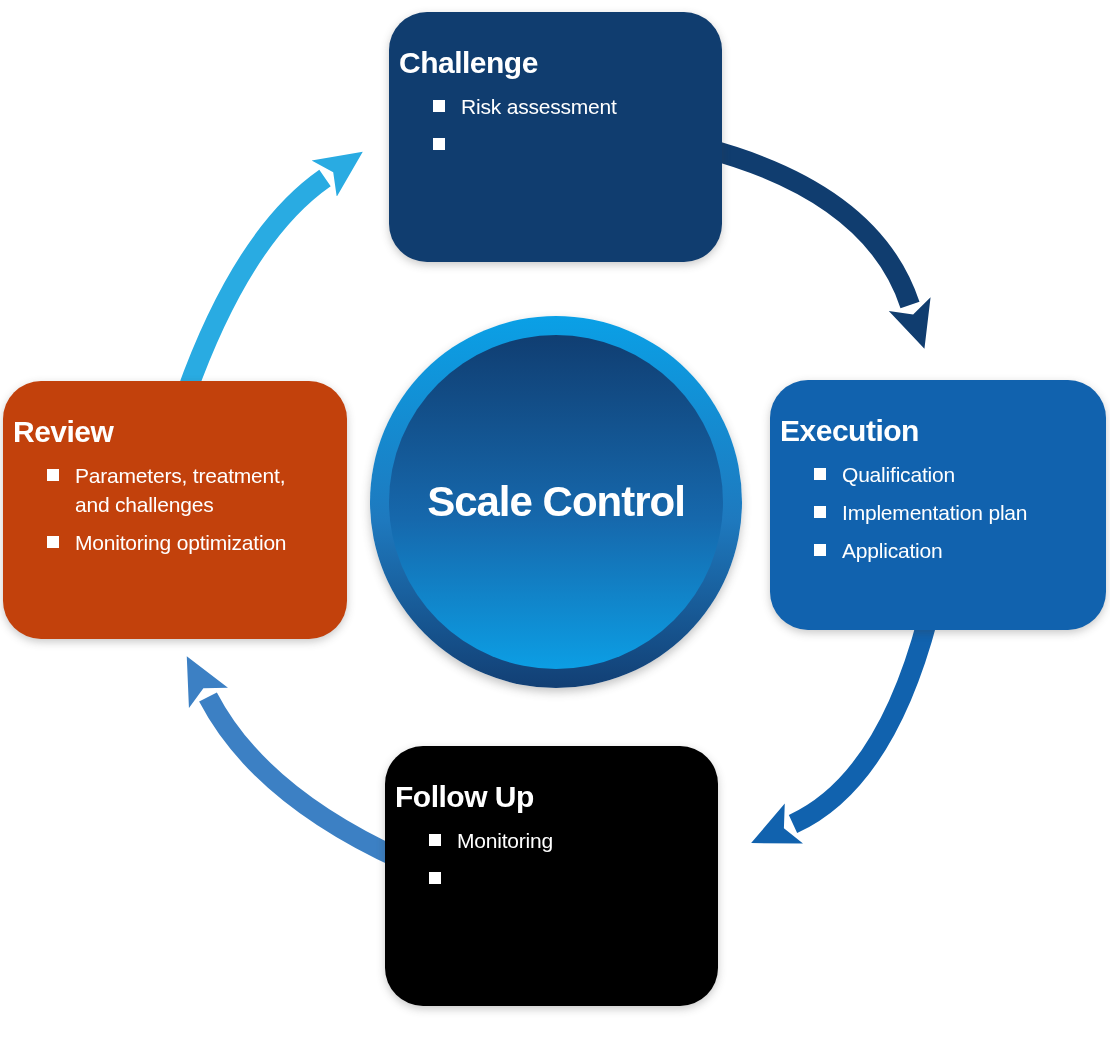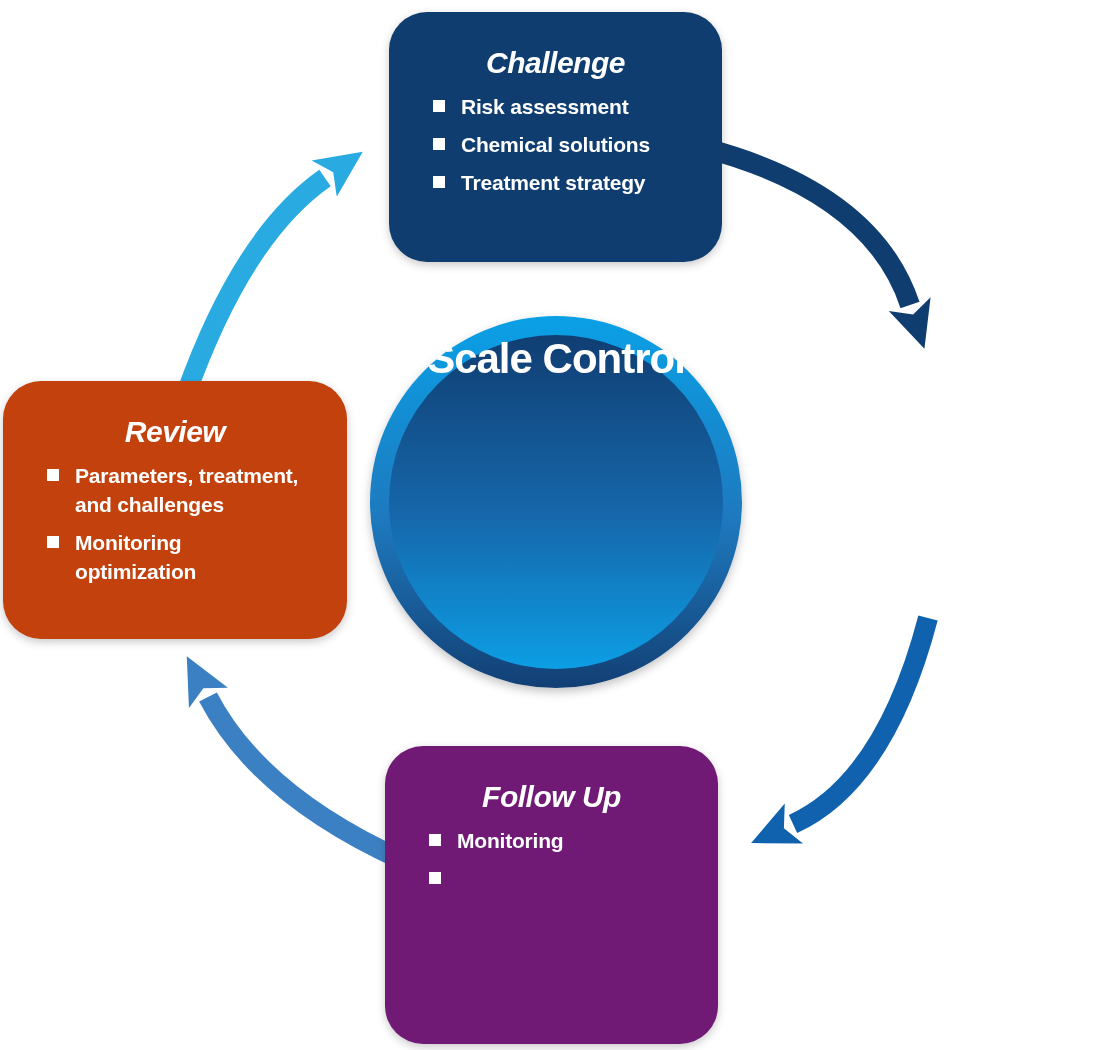--- a/index.html
+++ b/index.html
@@ -8,44 +8,44 @@
     font-family:"Liberation Sans", sans-serif; overflow:hidden;
   }
   #arrows { position:absolute; left:0; top:0; }
 
   .box {
     position:absolute; border-radius:38px; color:#ffffff;
     box-shadow:0 3px 8px rgba(60,60,60,.28);
   }
   #box-challenge { left:389px; top:12px;  width:333px; height:250px; background:#103D6F; }
   #box-execution { left:770px; top:380px; width:336px; height:250px; background:#1162AE; }
-  #box-followup  { left:385px; top:746px; width:333px; height:298px; background:#701a75; }
+  #box-followup  { left:385px; top:746px; width:333px; height:260px; background:#000000; }
   #box-review    { left:3px;   top:381px; width:344px; height:258px; background:#c2410c; }
 
   .box h2 {
-    margin:34px 10px 12px; text-align:center;
-    font-size:30px; line-height:34px; font-weight:bold; letter-spacing:-0.5px;font-style:italic;
+    margin:34px 10px 12px; text-align:left;
+    font-size:30px; line-height:34px; font-weight:bold; letter-spacing:-0.5px;
   }
   .box ul { list-style:none; margin:0; padding:0 18px 0 44px; }
   .box li {
     display:flex; align-items:flex-start; margin-bottom:9px;
-    font-size:21px; line-height:29px; letter-spacing:-0.2px; font-weight:700;
+    font-size:21px; line-height:29px; letter-spacing:-0.2px; font-weight:400;
   }
   .bullet { flex:0 0 12px; width:12px; height:12px; background:#ffffff; margin:8px 16px 0 0; }
   .item-text { max-width:225px; }
 
   .circle-outer {
     position:absolute; left:370px; top:316px; width:372px; height:372px; border-radius:50%;
     background:linear-gradient(180deg,#0AA0E6 0%,#1E79BE 55%,#123F74 100%);
     box-shadow:0 4px 10px rgba(60,60,60,.3);
   }
   .circle-inner {
     position:absolute; left:19px; top:19px; width:334px; height:334px; border-radius:50%;
     background:linear-gradient(180deg,#103E72 0%,#1668AC 55%,#0C9EE4 100%);
-    display:flex; justify-content:center;
+    display:flex; align-items:center; justify-content:center;
   }
   .circle-label {
     color:#ffffff; font-size:42px; font-weight:bold; letter-spacing:-1px; white-space:nowrap;
   }
 </style>
 </head>
 <body>
 
 <div class="canvas">
 
@@ -72,29 +72,41 @@
 
   <div class="box" id="box-challenge">
     <h2>Challenge</h2>
     <ul>
       <li>
         <span class="bullet"></span>
         <span class="item-text">Risk assessment</span>
       </li>
       <li>
         <span class="bullet"></span>
-        <span class="item-text">Chemical solutions</span>
-      </li>
-      <li>
-        <span class="bullet"></span>
-        <span class="item-text">Treatment strategy</span>
       </li>
     </ul>
   </div>
 
+  <div class="box" id="box-execution">
+    <h2>Execution</h2>
+    <ul>
+      <li>
+        <span class="bullet"></span>
+        <span class="item-text">Qualification</span>
+      </li>
+      <li>
+        <span class="bullet"></span>
+        <span class="item-text">Implementation plan</span>
+      </li>
+      <li>
+        <span class="bullet"></span>
+        <span class="item-text">Application</span>
+      </li>
+    </ul>
+  </div>
 
   <div class="box" id="box-followup">
     <h2>Follow Up</h2>
     <ul>
       <li>
         <span class="bullet"></span>
         <span class="item-text">Monitoring</span>
       </li>
       <li>
         <span class="bullet"></span>

